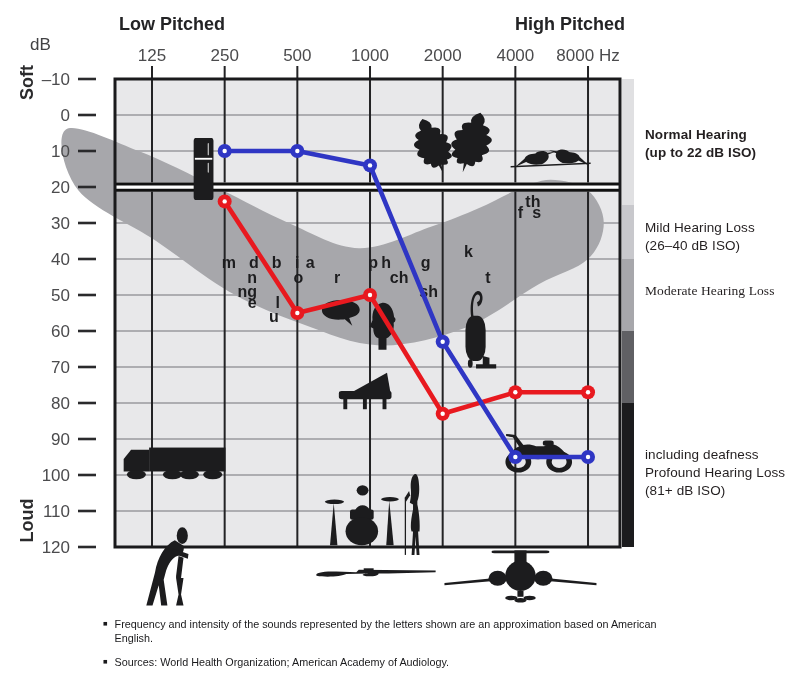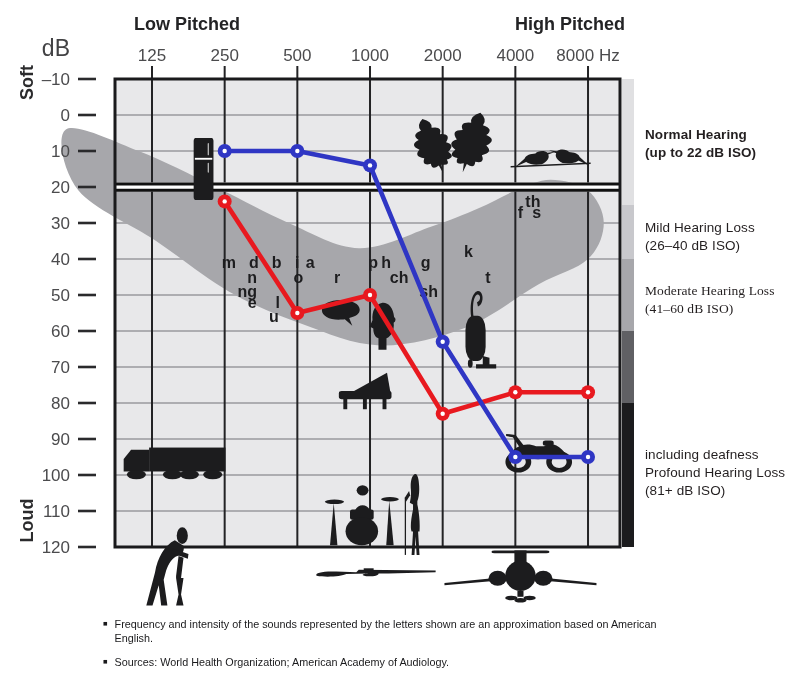--- a/index.html
+++ b/index.html
@@ -3,23 +3,23 @@
 <meta charset="utf-8">
 <style>
   html,body{margin:0;padding:0;background:#fff;}
   .stage{
     position:relative;width:800px;height:679px;background:#fff;overflow:hidden;
     font-family:"Liberation Sans", sans-serif;
   }
   .stage svg{position:absolute;left:0;top:0;}
   .lbl{position:absolute;color:#232325;}
   .pitch-title{font-size:18px;font-weight:bold;text-align:center;width:150px;top:14px;}
-  .low-pitched{left:112px;}
+  .low-pitched{left:97px;}
   .high-pitched{left:495px;}
-  .db-label{left:30px;top:35px;width:40px;text-align:right;font-size:23px;color:#424244;font-weight:500;}
+  .db-label{left:30px;top:35px;width:40px;text-align:left;font-size:17px;color:#424244;font-weight:500;}
   .rot{transform:rotate(-90deg);transform-origin:center center;font-weight:bold;font-size:18px;width:56px;text-align:center;color:#2b2b2d;}
   .soft{left:-1px;top:72px;}
   .loud{left:-1px;top:510px;}
   .cat-label{position:absolute;left:645px;width:150px;font-size:13.5px;line-height:18px;color:#231f20;font-weight:500;letter-spacing:0.1px;}
   .footnotes{position:absolute;left:103px;top:617px;width:580px;}
   .footnote-item{display:flex;gap:7px;margin-bottom:9px;font-size:10.8px;line-height:1.32;color:#1a1a1c;}
   .bullet{font-size:7.5px;line-height:14px;flex:0 0 auto;color:#1a1a1c;}
 </style>
 </head>
 <body>
@@ -239,21 +239,20 @@
       <div class="cat-label" style="top: 126px; font-weight: bold;">
         <div>Normal Hearing</div>
         <div>(up to 22 dB ISO)</div>
       </div>
       <div class="cat-label" style="top: 219px;">
         <div>Mild Hearing Loss</div>
         <div>(26–40 dB ISO)</div>
       </div>
       <div class="cat-label" style="top: 282px; font-family: Liberation Serif, serif;">
         <div>Moderate Hearing Loss</div>
-        <div>(41–60 dB ISO)</div>
       </div>
       <div class="cat-label" style="top: 354px;">
       </div>
       <div class="cat-label" style="top: 446px;">
         <div>including deafness</div>
         <div>Profound Hearing Loss</div>
         <div>(81+ dB ISO)</div>
       </div>
     </div>
   <div id="footnotes" class="footnotes">

